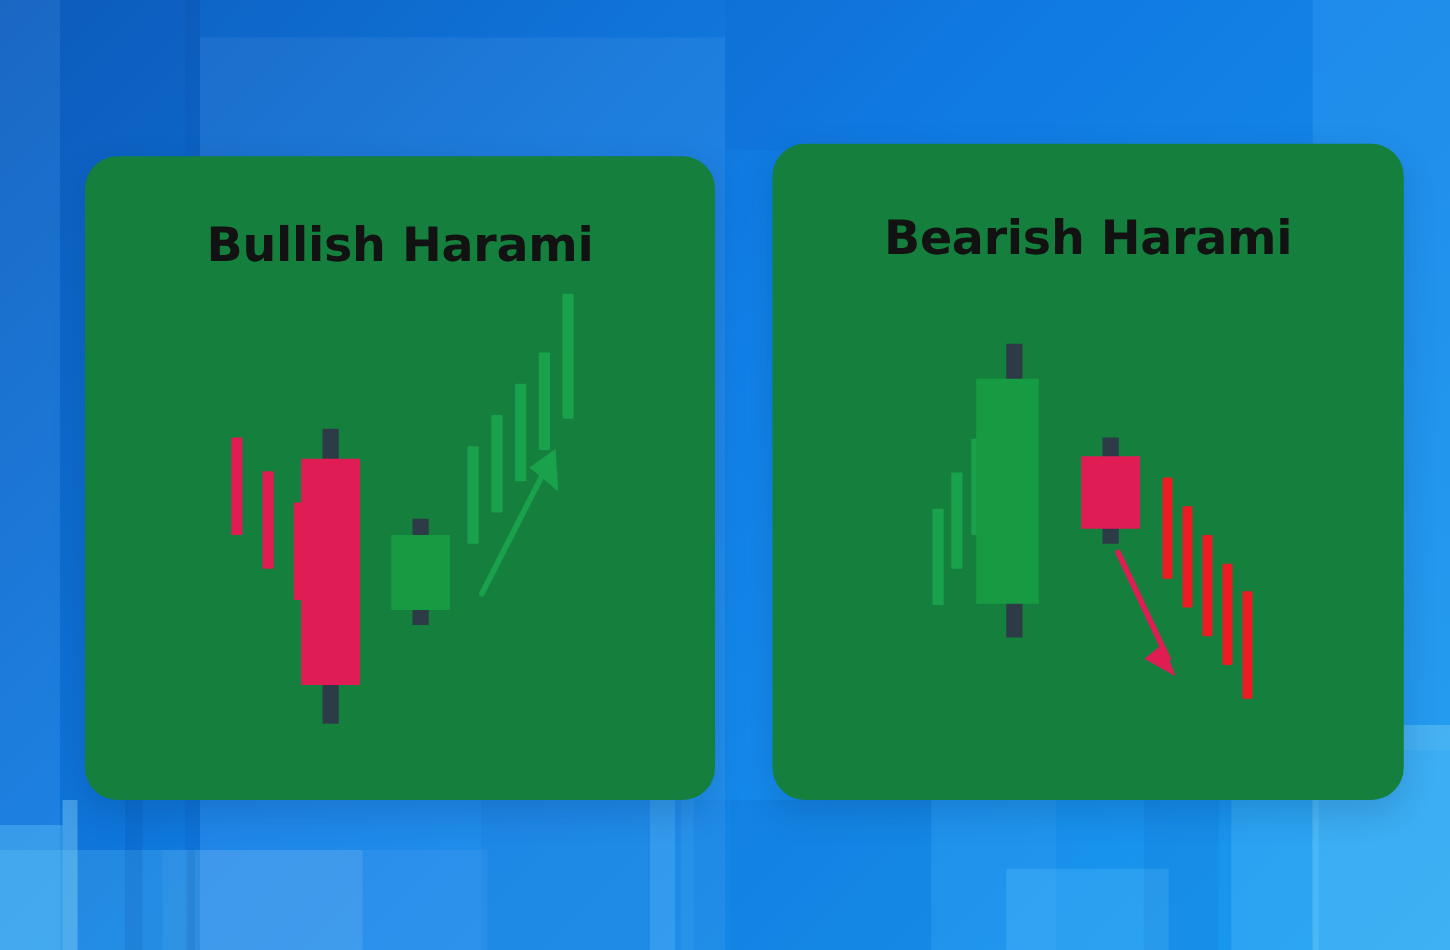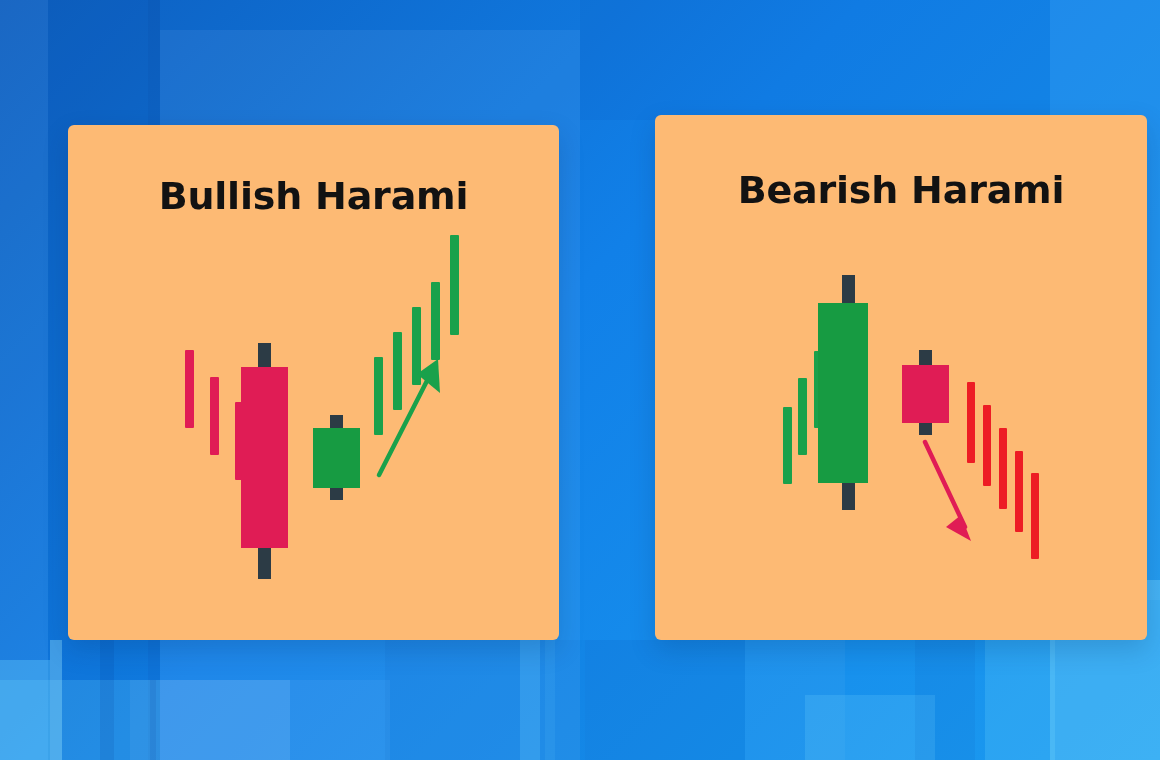--- a/index.html
+++ b/index.html
@@ -12,25 +12,26 @@
 
   
   .bg-base{
     position:absolute;inset:0;
     background:linear-gradient(135deg,#0d5fc0 0%,#1180e8 45%,#1b9bf0 100%);
   }
   .blk{position:absolute;}
 
   
   .card{
-    position:absolute;background:#fdba74;border-radius:6px;
+    position:absolute;background:#15803d;border-radius:26px;
     box-shadow:0 10px 26px rgba(0,40,90,.18);
+    padding-left:13px;
   }
   #card-left{left:68px;top:125px;width:491px;height:515px;}
-  #card-right{left:655px;top:115px;width:492px;height:525px;}
+  #card-right{left:618px;top:115px;width:492px;height:525px;}
 
   .card-title{
     position:absolute;left:0;right:0;text-align:center;
     font-weight:bold;color:#121212;letter-spacing:-.2px;
     font-family:"DejaVu Sans", sans-serif;
   }
   #title-left{top:49px;font-size:38px;}
   #title-right{top:53px;font-size:38px;}
 
   .art{position:absolute;left:0;top:0;width:100%;height:100%;}

